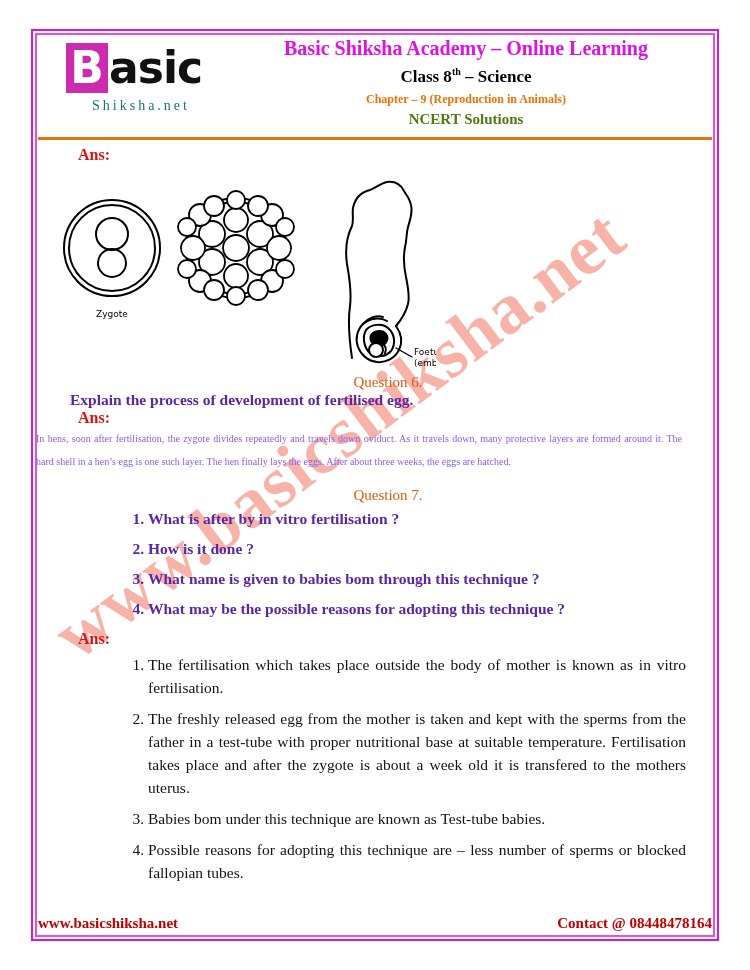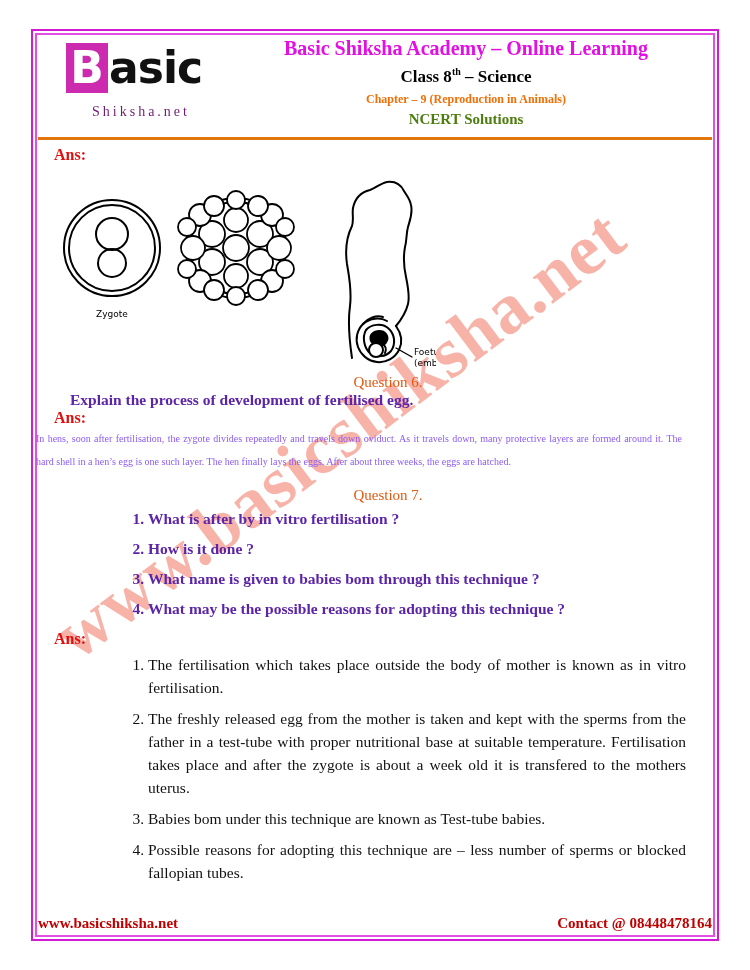--- a/index.html
+++ b/index.html
@@ -103,23 +103,23 @@
     font-family: "DejaVu Sans", sans-serif;
     font-weight: bold;
     font-size: 44px;
     line-height: 50px;
     letter-spacing: -1px;
     margin-left: 1px;
   }
   #logo-sub {
     font-family: "Liberation Serif", "DejaVu Serif", serif;
     font-size: 14px;
-    color: #701a75;
+    color: #0f766e;
     letter-spacing: 3px;
-    margin-top: 10px;
+    margin-top: 4px;
     text-align: center;
     width: 150px;
   }
 
   #title-block {
     position: absolute;
     left: 185px;
     top: 2px;
     width: 490px;
     text-align: center;
@@ -171,21 +171,21 @@
     top: 146px;
     width: 678px;
     z-index: 6;
   }
 
   .ans-label {
     color: #e01010;
     font-weight: bold;
     font-size: 16px;
     font-family: "Liberation Serif", "DejaVu Serif", serif;
-    margin-left: 18px;
+    margin-left: 42px;
   }
   .qnum {
     color: #e2590f;
     font-size: 15px;
     font-family: "Liberation Serif", "DejaVu Serif", serif;
     margin-left: 26px;
     text-align: center;
   }
   .qtext {
     color: #5c25a8;

